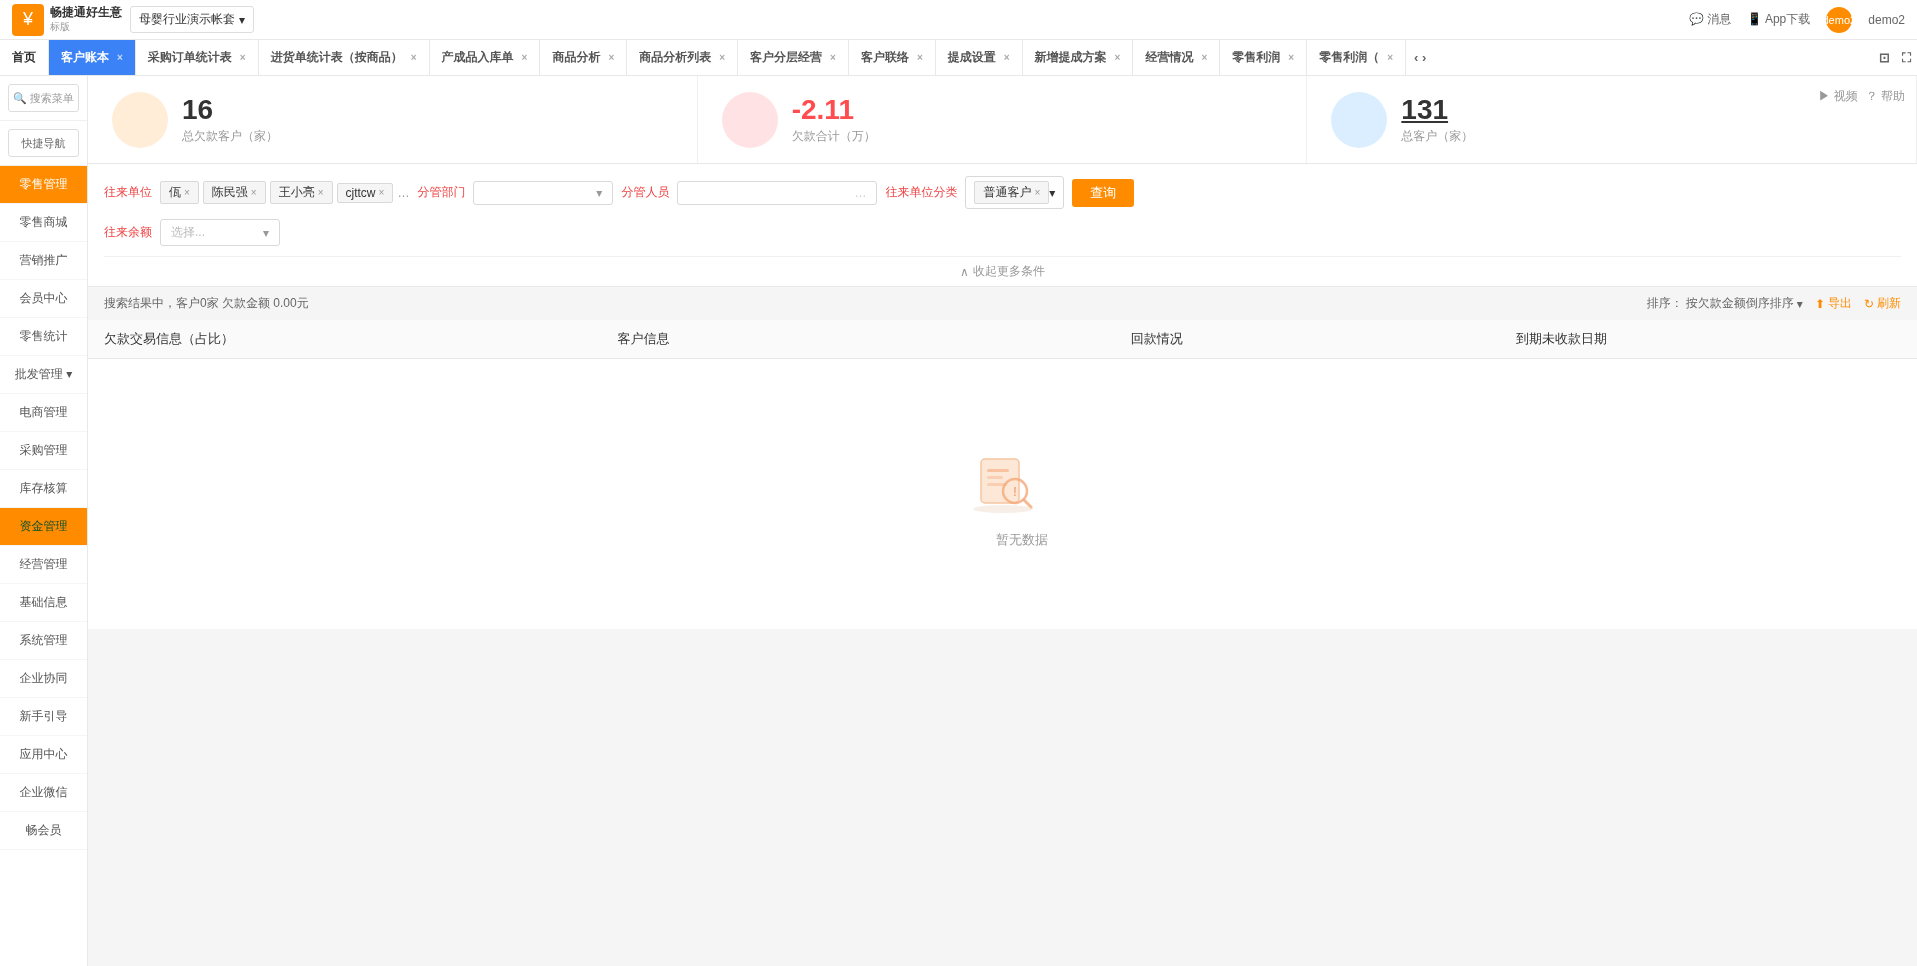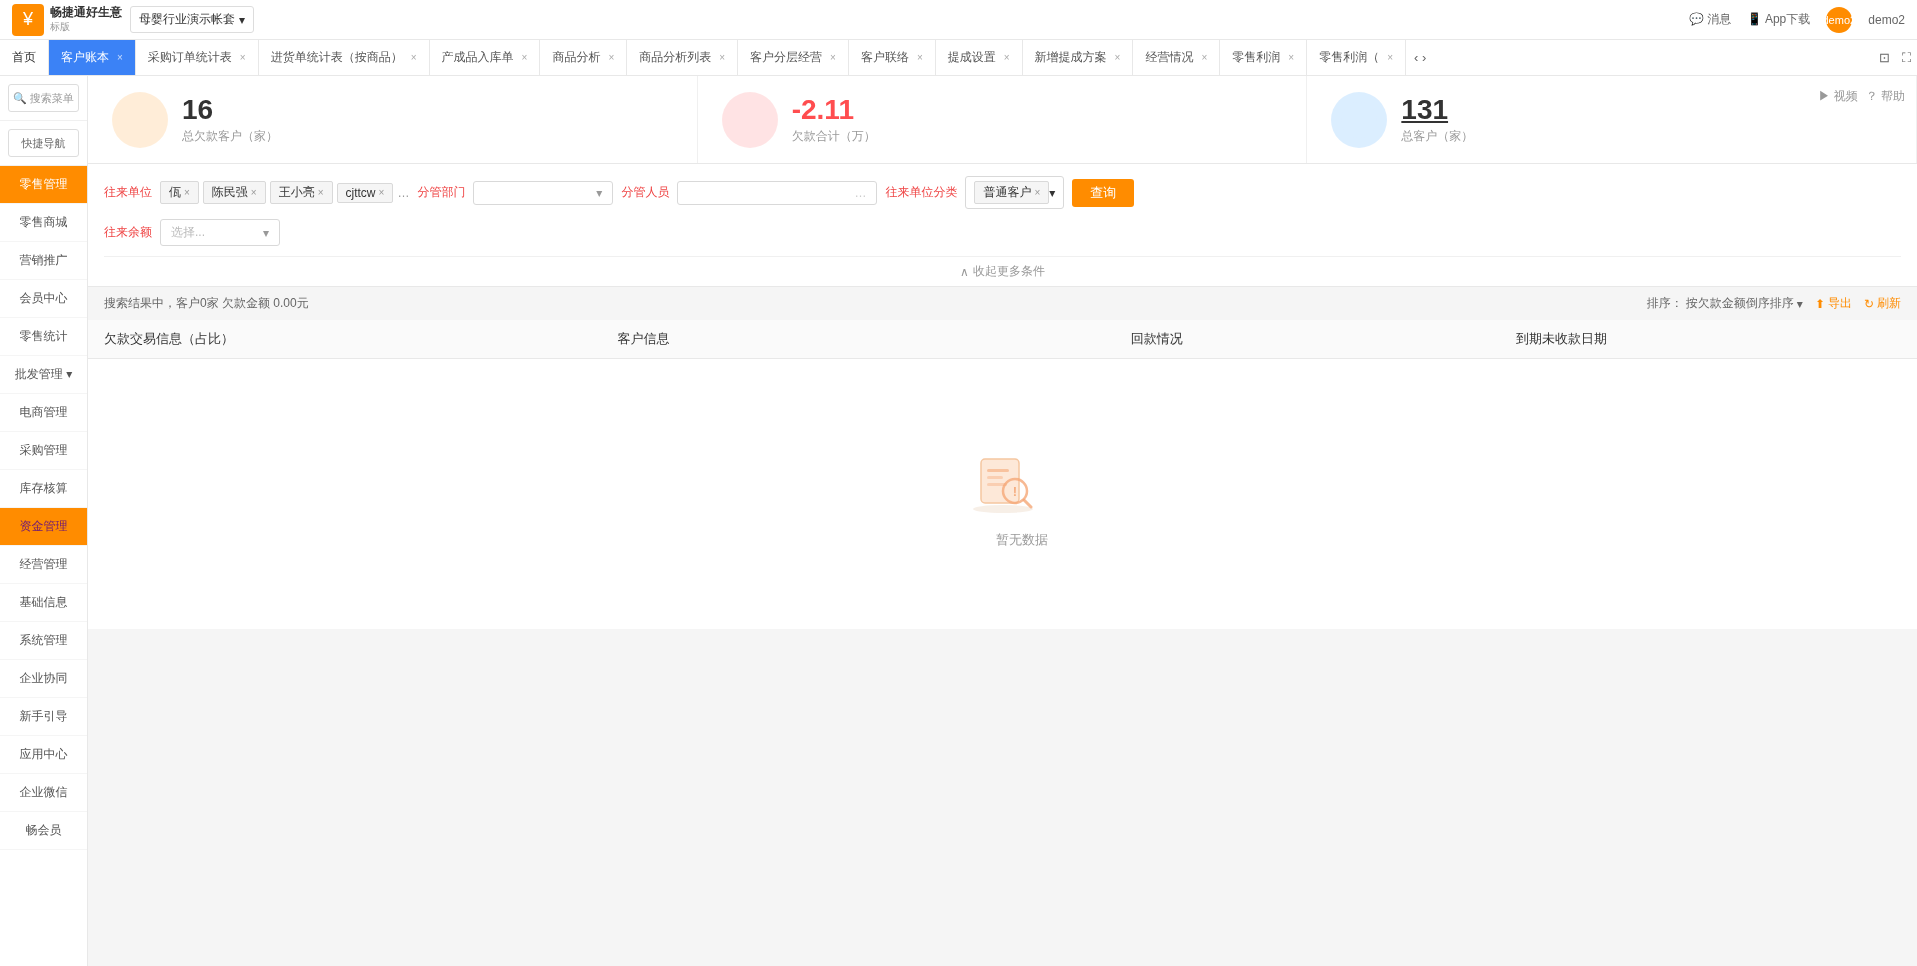--- a/index.html
+++ b/index.html
@@ -26,20 +26,21 @@
     .user-avatar { width: 26px; height: 26px; border-radius: 50%; background: #ff8c00; display: inline-flex; align-items: center; justify-content: center; color: #fff; font-size: 11px; }
 
     
     .nav-tabs {
       height: 36px;
       background: #fff;
       border-bottom: 1px solid #e8e8e8;
       display: flex;
       align-items: center;
       overflow: hidden;
+      font-weight: bold;
     }
     .nav-tab {
       height: 36px;
       padding: 0 12px;
       display: flex;
       align-items: center;
       gap: 4px;
       font-size: 12px;
       cursor: pointer;
       white-space: nowrap;
@@ -410,21 +411,21 @@
     </div>
     <div class="sidebar-nav-item">
       <span>电商管理</span>
     </div>
     <div class="sidebar-nav-item">
       <span>采购管理</span>
     </div>
     <div class="sidebar-nav-item">
       <span>库存核算</span>
     </div>
-    <div class="sidebar-nav-item" style="background:#ff8c00;color:#701a75;">
+    <div class="sidebar-nav-item" style="background:#ff8c00;color:#14532d;">
       <span>资金管理</span>
     </div>
     <div class="sidebar-nav-item">
       <span>经营管理</span>
     </div>
     <div class="sidebar-nav-item">
       <span>基础信息</span>
     </div>
     <div class="sidebar-nav-item">
       <span>系统管理</span>

